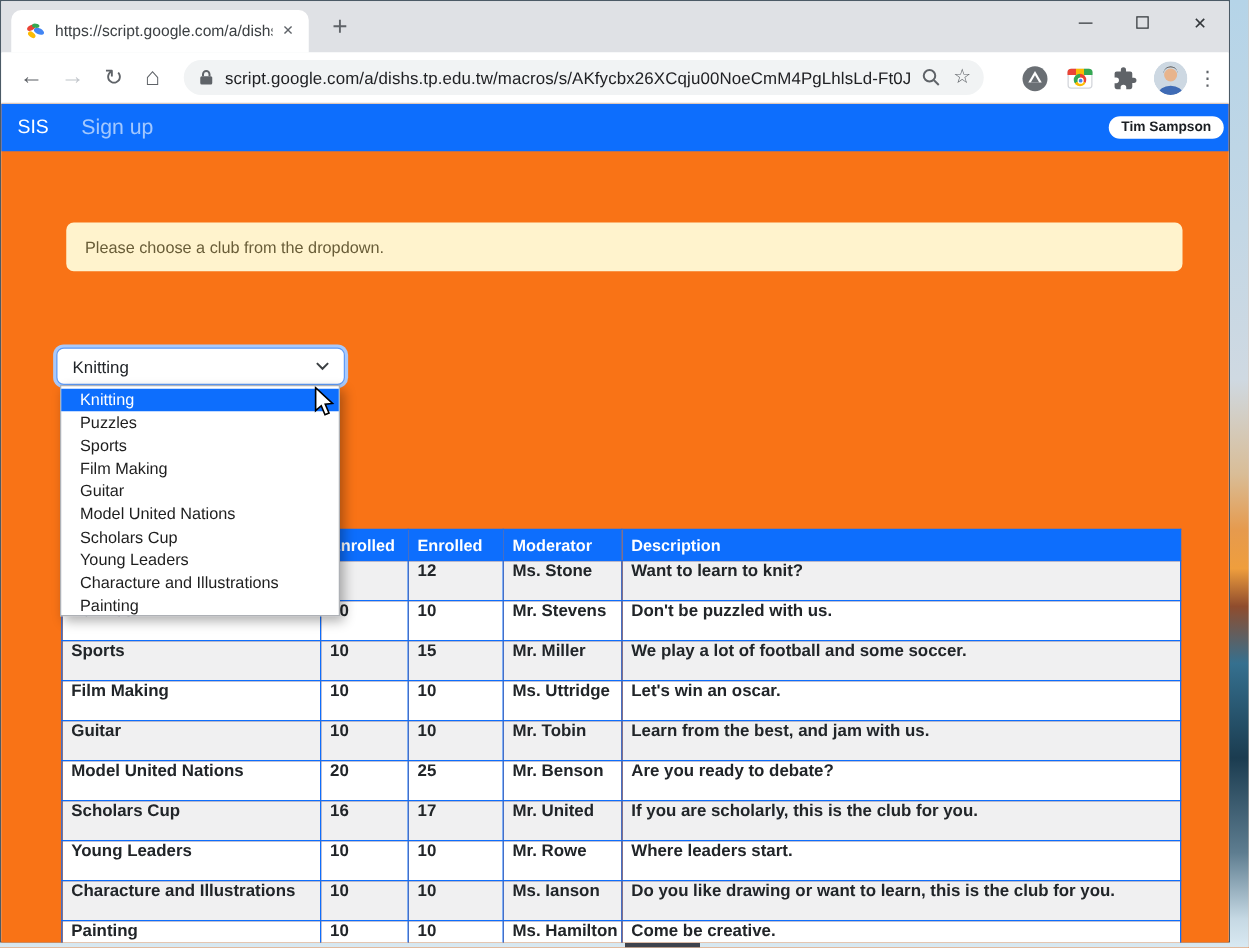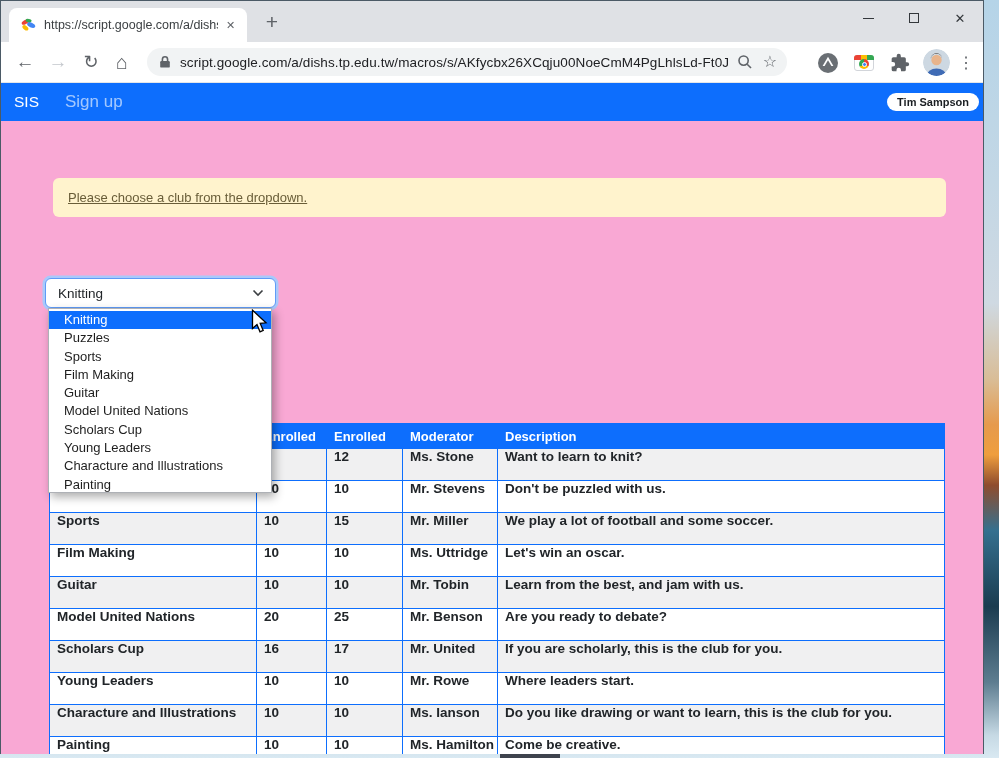--- a/index.html
+++ b/index.html
@@ -65,28 +65,28 @@
   .ext-slot{width:36px; display:flex; justify-content:center; align-items:center; cursor:pointer;}
   .store-icon{position:relative; width:20px; height:16px; background:#fff; border:1px solid #d2d5da; border-radius:3px;}
   .store-roof{position:absolute; top:-1px; left:-1px; right:-1px; height:5px; border-radius:3px 3px 0 0;
     background:linear-gradient(90deg,#ea4335 0 33%,#fbbc04 33% 66%,#34a853 66%);}
   .store-ball{position:absolute; left:50%; top:62%; transform:translate(-50%,-50%); width:10px; height:10px; border-radius:50%;
     background:conic-gradient(#ea4335 0 33%,#fbbc04 0 66%,#34a853 0 100%);}
   .store-core{position:absolute; inset:2.5px; background:#4285f4; border:1px solid #fff; border-radius:50%;}
   .avatar{width:27px; height:27px; border-radius:50%; overflow:hidden; cursor:pointer;}
   .kebab{width:24px; text-align:center; font-size:16px; color:var(--chrome-gray); cursor:pointer;}
   
-  .page{position:absolute; left:0; top:82px; width:982px; height:671px; background:#f9a8d4; overflow:hidden;}
+  .page{position:absolute; left:0; top:82px; width:982px; height:671px; background:#f97316; overflow:hidden;}
   .navbar{position:relative; height:38px; background:var(--accent); display:flex; align-items:center; padding:0 13px;}
   .brand{color:#fff; font-size:15.5px; cursor:pointer;}
   .nav-link{color:rgba(255,255,255,.62); font-size:17px; margin-left:26px; cursor:pointer;}
   .user-btn{position:absolute; right:4px; top:10px; height:18px; background:#fff; border:none; border-radius:9px;
     padding:0 10px; font-size:11px; font-weight:700; color:#1b1f23; font-family:"Liberation Sans",sans-serif; cursor:pointer;}
   .alert{position:absolute; left:52px; top:95px; width:893px; height:39px; background:#fff3cd; border-radius:6px;
-    font-size:13px; color:#695d38; line-height:39px; padding-left:15px;text-decoration:underline;}
+    font-size:13px; color:#695d38; line-height:39px; padding-left:15px;}
   .page-title{position:absolute; left:51px; top:147px; font-size:33px; font-weight:500; color:#212529; letter-spacing:.2px;}
   .club-select{position:absolute; left:44px; top:195px; width:231px; height:30px; background:#fff;
     border:1px solid #5f9bf7; border-radius:6px; box-shadow:0 0 0 2.5px #a9c9fb;
     display:flex; align-items:center; padding:0 12px; font-size:13.5px; color:#212529; cursor:pointer;}
   .club-select .chev{position:absolute; right:11px; display:flex;}
   .listbox{position:absolute; left:47px; top:225px; width:224px; height:185px; background:#fff;
     border:1px solid #aeb1b6; box-shadow:3px 4px 9px rgba(0,0,0,.32); padding-top:2px; z-index:20;}
   .option{height:18.3px; line-height:18.3px; padding-left:15px; font-size:13px; color:#1e1e1e; cursor:pointer; white-space:nowrap;}
   .option.selected{background:var(--accent); color:#fff;}
   .cursor{position:absolute; left:250px; top:226px; z-index:30; pointer-events:none;}

